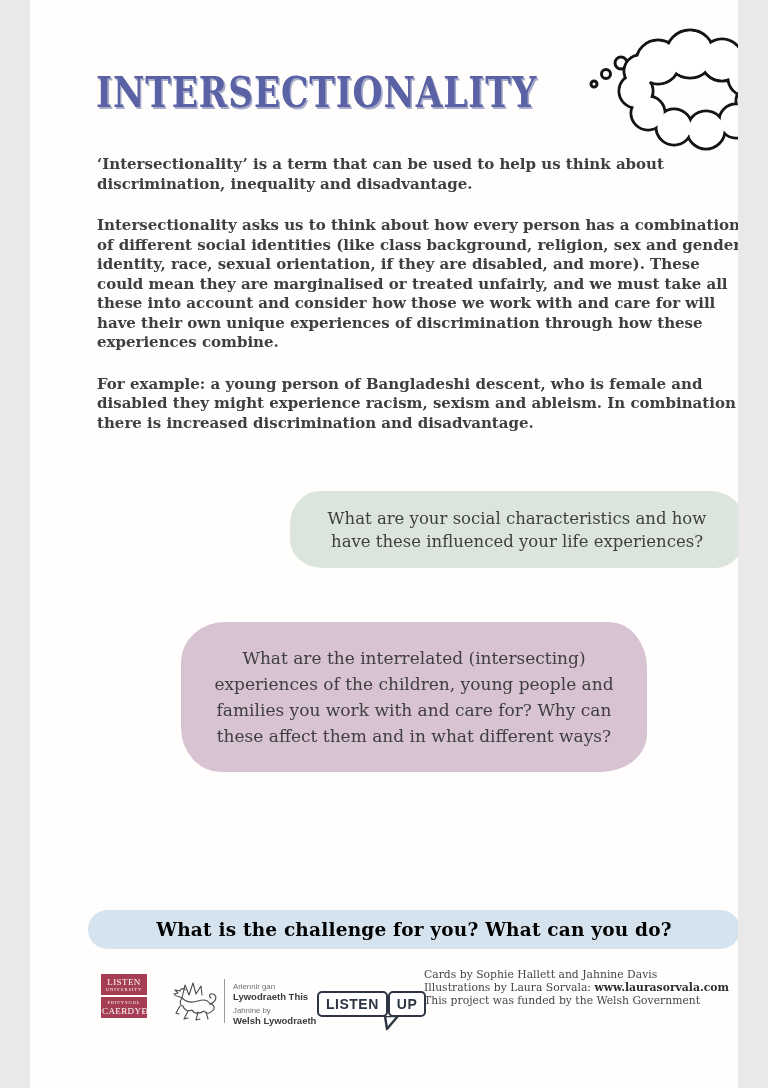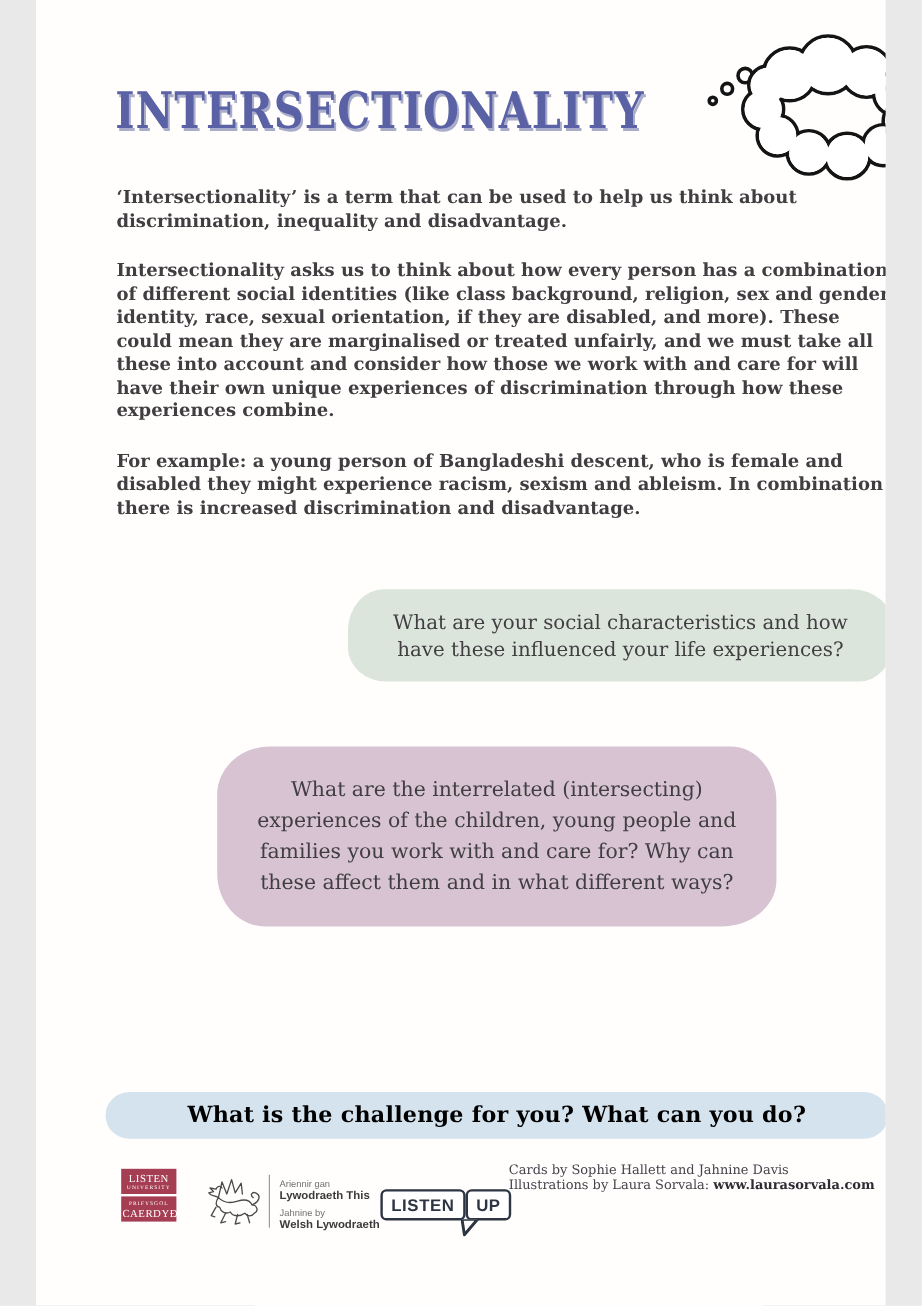--- a/index.html
+++ b/index.html
@@ -209,16 +209,17 @@
       <span class="lu-box">LISTEN</span>
       <span class="lu-box">UP</span>
       <svg class="lu-tail" width="18" height="15" viewBox="0 0 18 15">
         <path d="M2 0 L15 0 L4 13 Z" fill="#ffffff" stroke="#2c3541" stroke-width="2.4" stroke-linejoin="round"></path>
       </svg>
     </div>
 
     <div class="credits">
       <div><span>Cards by Sophie Hallett and Jahnine Davis</span></div>
       <div><span>Illustrations by Laura Sorvala: </span><strong>www.laurasorvala.com</strong></div>
+      <div><span>This project was funded by the Welsh Government</span></div>
     </div>
 
   </footer>
 </div>
 
 </body></html>

